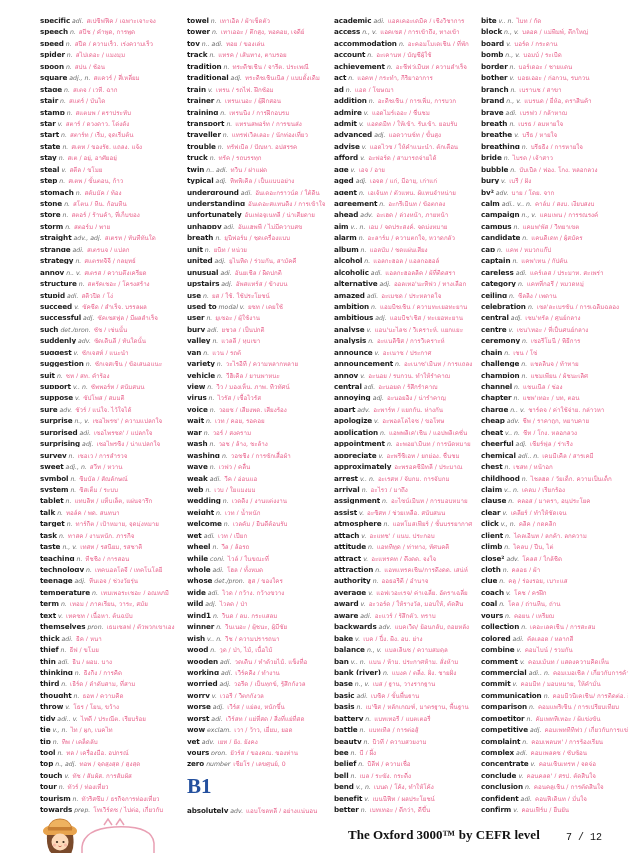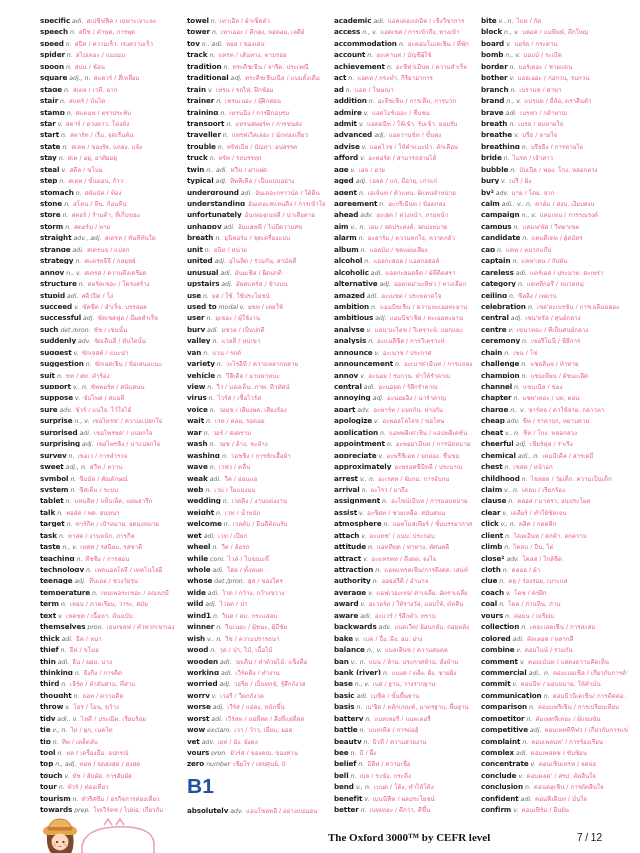--- a/index.html
+++ b/index.html
@@ -14,32 +14,32 @@
   }
   .col{width:147px;flex:0 0 147px;overflow:hidden;}
   .col + .col{margin-left:0px;}
   .row{
     height:11.45px;line-height:11.45px;white-space:nowrap;overflow:hidden;
   }
   .w{font-weight:bold;font-size:7.2px;color:#1c1c1c;letter-spacing:-0.1px;}
   .pos{font-style:italic;font-size:6.2px;color:#6b6b6b;margin-left:2px;}
   .th{font-size:6.2px;color:#e8638c;margin-left:3px;}
   .sec-header{
-    font-family:Liberation Sans, sans-serif;
+    font-family:Liberation Serif, serif;
     font-weight:bold;font-size:21px;color:#24509e;
     line-height:24px;margin:7px 0 4px 0;
   }
   .footer-title{
-    position:absolute;left:328px;bottom:10px;
+    position:absolute;left:348px;bottom:10px;
     font-family:"Liberation Serif","DejaVu Serif",serif;
-    font-weight:bold;font-size:11px;color:#111111;
+    font-weight:bold;font-size:13px;color:#111111;
   }
   .page-num{
     position:absolute;right:38px;bottom:10px;
-    font-family:Liberation Sans, sans-serif;
+    font-family:Liberation Mono, monospace;
     font-size:10px;color:#111111;
   }
   .cartoon{position:absolute;left:42px;bottom:-6px;}
 </style>
 </head>
 <body>
 
 <div class="page">
 
   <div class="columns">

